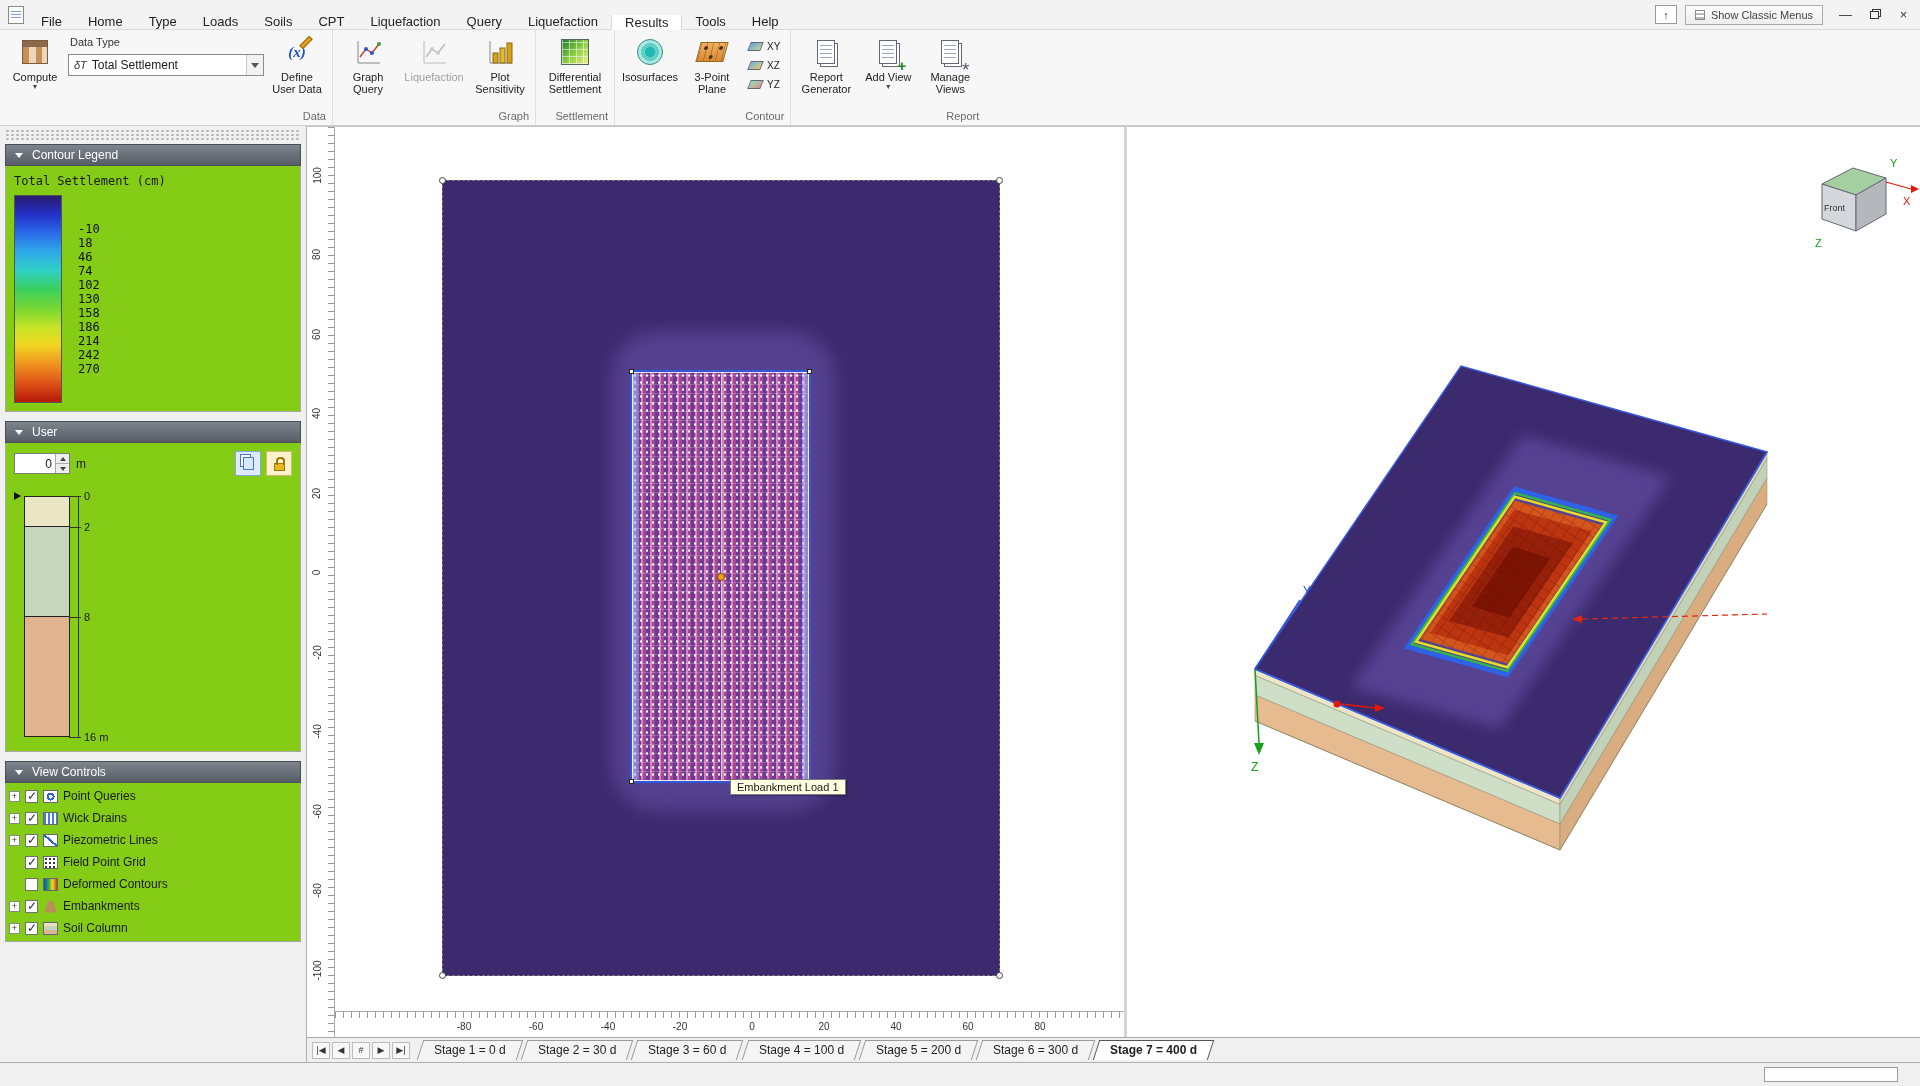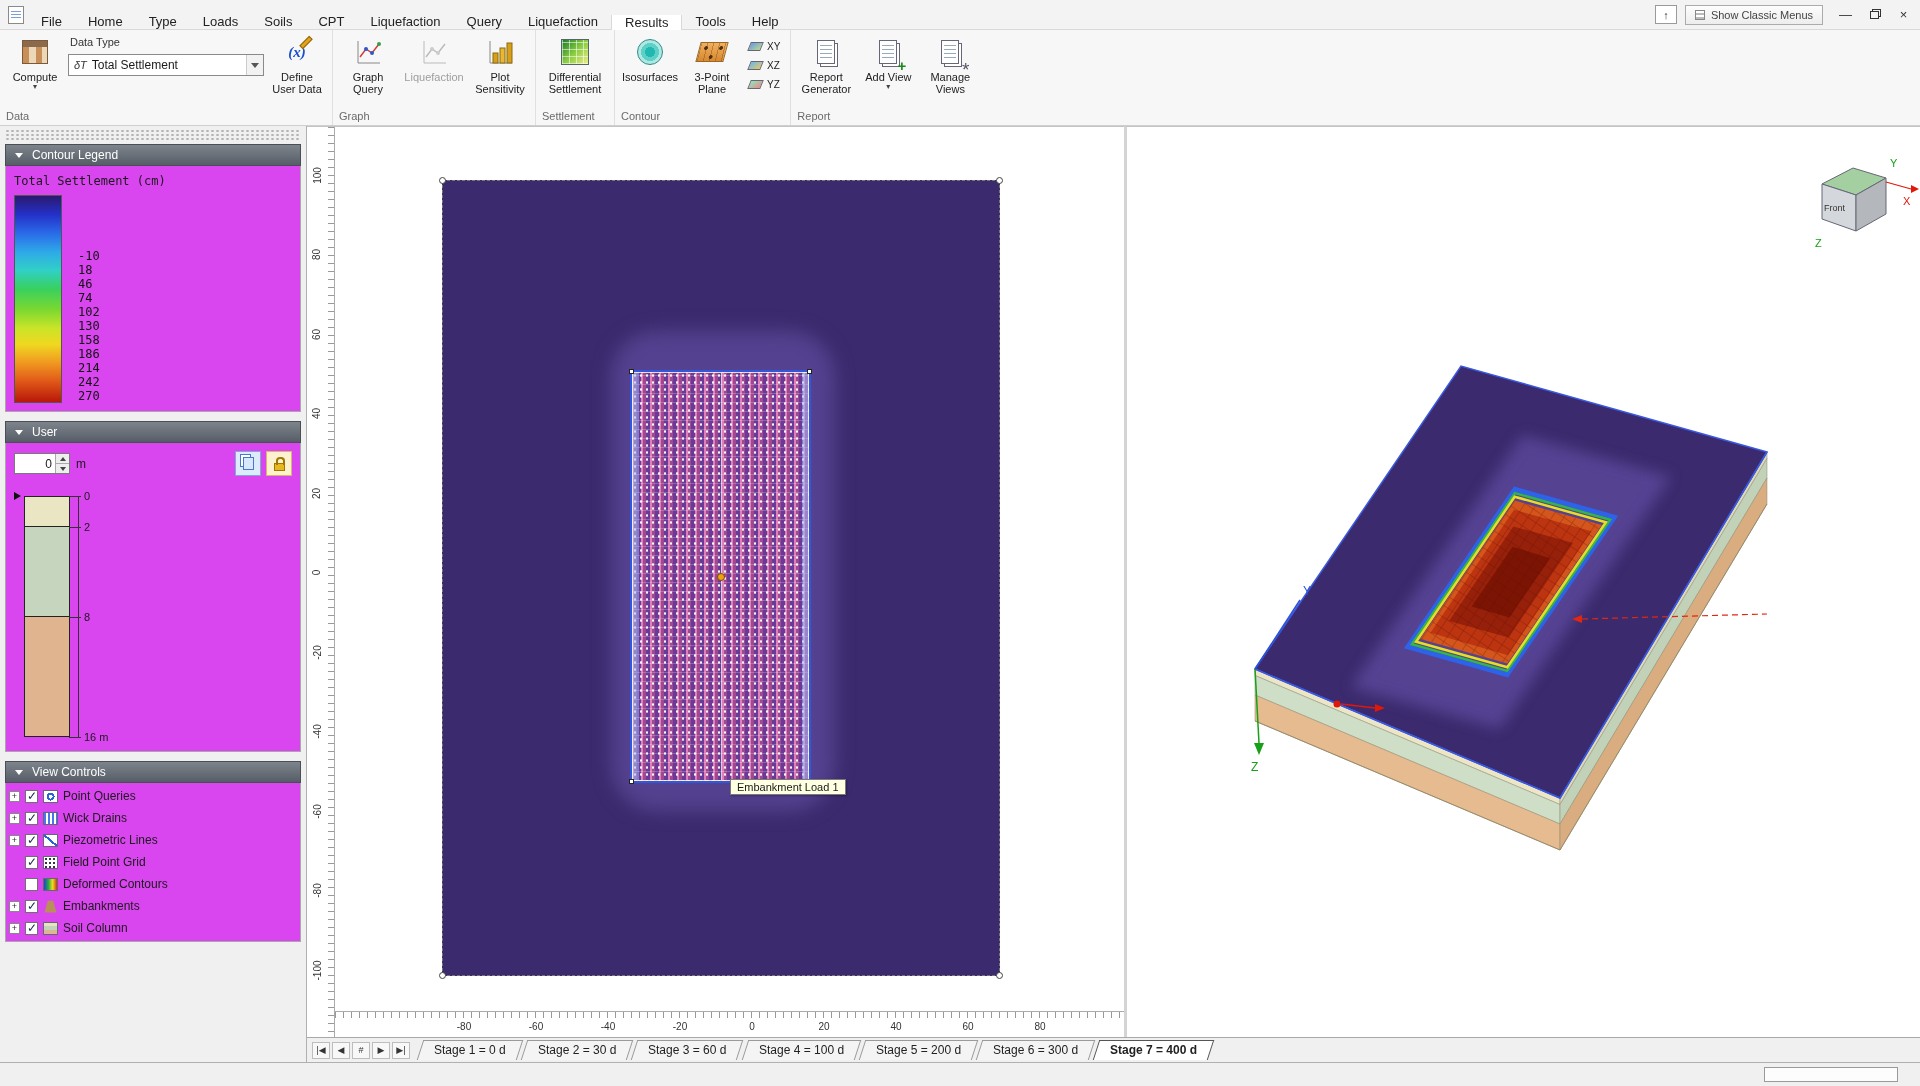--- a/index.html
+++ b/index.html
@@ -20,21 +20,21 @@
   .cicon { width:10px; height:10px; border:1px solid #888; background:repeating-linear-gradient(0deg,#bbb 0 2px,#fff 2px 4px); }
   .winbtns { display:flex; align-items:center; height:100%; }
   .winbtn { width:29px; height:24px; display:flex; align-items:center; justify-content:center; font-size:13px; color:#333; }
   .maxsq { width:9px; height:8px; border:1px solid #333; box-shadow:2px -2px 0 -1px #f3f3f3, 2px -2px 0 0 #333; }
 
   
   .ribbon { position:absolute; top:30px; left:0; right:0; height:96px; background:#f7f7f7; border-bottom:1px solid #cfcfcf; display:flex; }
   .rgroup { display:flex; flex-direction:column; padding:2px 6px 0; }
   .rgroup + .rgroup { border-left:1px solid #e0e0e0; }
   .rg-content { flex:1; display:flex; align-items:stretch; gap:4px; }
-  .rg-label { text-align:left; font-size:11px; color:#6a6a6a; padding:1px 0 3px; }
+  .rg-label { text-align:right; font-size:11px; color:#6a6a6a; padding:1px 0 3px; }
   .bigbtn { display:flex; flex-direction:column; align-items:center; width:66px; padding:4px 1px 0; font-size:11px; line-height:12px; text-align:center; color:#222; cursor:default; }
   .bigbtn.narrow { width:58px; }
   .bigbtn.disabled { color:#9e9e9e; }
   .ic { width:36px; height:32px; display:flex; align-items:center; justify-content:center; margin-bottom:3px; position:relative; }
   .caret { font-size:8px; color:#444; line-height:8px; }
 
   .ic-compute { width:26px; height:24px; border:1px solid #7a5a3a;
     background:repeating-linear-gradient(90deg,#c89058 0 6px,#ecd8b8 6px 13px);
     box-shadow:inset 0 6px 0 #8a6a4a; }
   .datatype-col { display:flex; flex-direction:column; width:196px; padding-top:3px; }
@@ -69,27 +69,27 @@
     background-size:12px 16px; background-position:2px 4px; background-repeat:no-repeat; }
   .ic-add::after { content:"+"; position:absolute; right:0; bottom:-4px; color:#1a8a1a; font-weight:bold; font-size:15px; }
   .ic-gear::after { content:"*"; position:absolute; right:-1px; bottom:-8px; color:#556; font-size:19px; }
 
   
   .sidebar { position:absolute; left:0; top:126px; width:307px; bottom:24px; background:#f0f0f0; border-right:1px solid #b0b0b0; overflow:hidden; }
   .grip { height:11px; margin:3px 5px 4px; background-image:radial-gradient(circle,#b4b4b4 1px,transparent 1.4px); background-size:5px 4px; }
   .panel { margin:0 5px 9px; }
   .phead { height:22px; background:linear-gradient(#7d848c,#565d66); color:#fff; display:flex; align-items:center; padding:0 9px; gap:9px; font-size:12px; border:1px solid #4a4f56; }
   .phead .tri { width:0; height:0; border-left:4px solid transparent; border-right:4px solid transparent; border-top:5px solid #fff; }
-  .pbody { background:#d946ef; border:1px solid #a8a8a8; border-top:none; padding:8px; position:relative; }
+  .pbody { background:#84cc16; border:1px solid #a8a8a8; border-top:none; padding:8px; position:relative; }
 
   .leg-title { font-family:"DejaVu Sans Mono",monospace; font-size:12px; margin-bottom:7px; }
   .leg-row { display:flex; }
   .leg-bar { width:48px; height:208px; border:1px solid #555;
     background:linear-gradient(180deg,#2a1a70 0%,#2430c8 9%,#2a6ae8 18%,#2ea8e8 27%,#30d0c8 36%,#38d060 45%,#7ad830 55%,#c8e428 64%,#f0d820 72%,#f09820 81%,#e05818 90%,#b81808 100%); }
-  .leg-ticks { display:flex; flex-direction:column; justify-content:flex-end; height:208px; padding-left:16px; font-family:"DejaVu Sans Mono",monospace; font-size:12px; color:#111; }
+  .leg-ticks { display:flex; flex-direction:column; justify-content:center; height:208px; padding-left:16px; font-family:"DejaVu Sans Mono",monospace; font-size:12px; color:#111; }
   .leg-max { font-family:"DejaVu Sans Mono",monospace; font-size:12px; margin-top:9px; line-height:15px; white-space:pre; }
 
   .depth-row { display:flex; align-items:center; }
   .spin { width:56px; height:21px; border:1px solid #7a7a7a; background:#fff; display:flex; }
   .spin-val { flex:1; text-align:right; padding:3px 3px 0 0; font-size:12px; }
   .spin-btns { width:14px; border-left:1px solid #aaa; display:flex; flex-direction:column; }
   .spin-btns span { flex:1; display:flex; align-items:center; justify-content:center; background:#eee; }
   .spin-btns span + span { border-top:1px solid #aaa; }
   .tri-up-s { width:0;height:0;border-left:3px solid transparent;border-right:3px solid transparent;border-bottom:4px solid #444; }
   .tri-dn-s { width:0;height:0;border-left:3px solid transparent;border-right:3px solid transparent;border-top:4px solid #444; }

